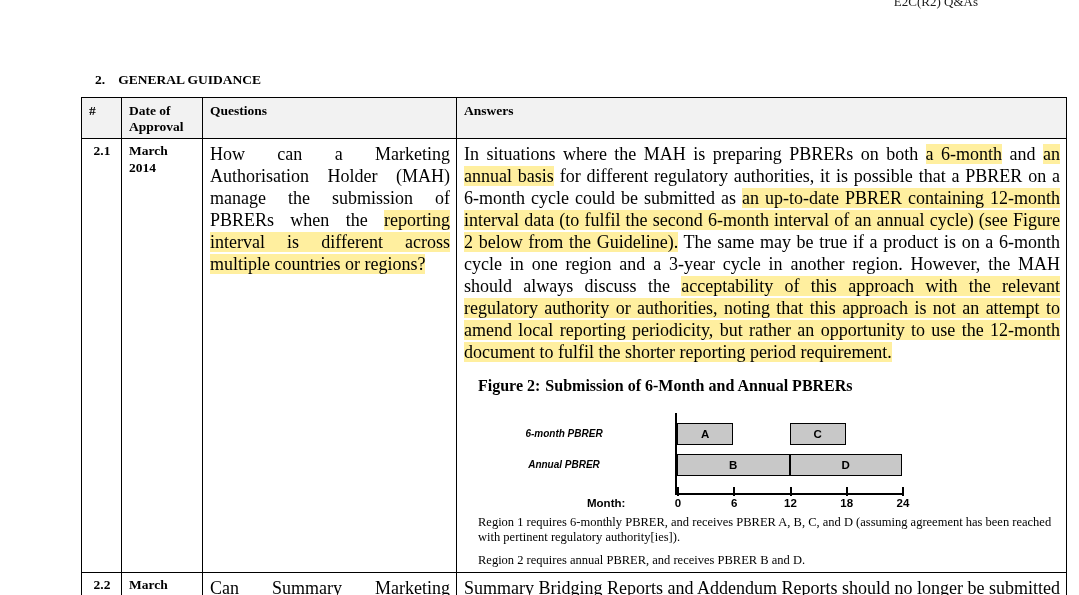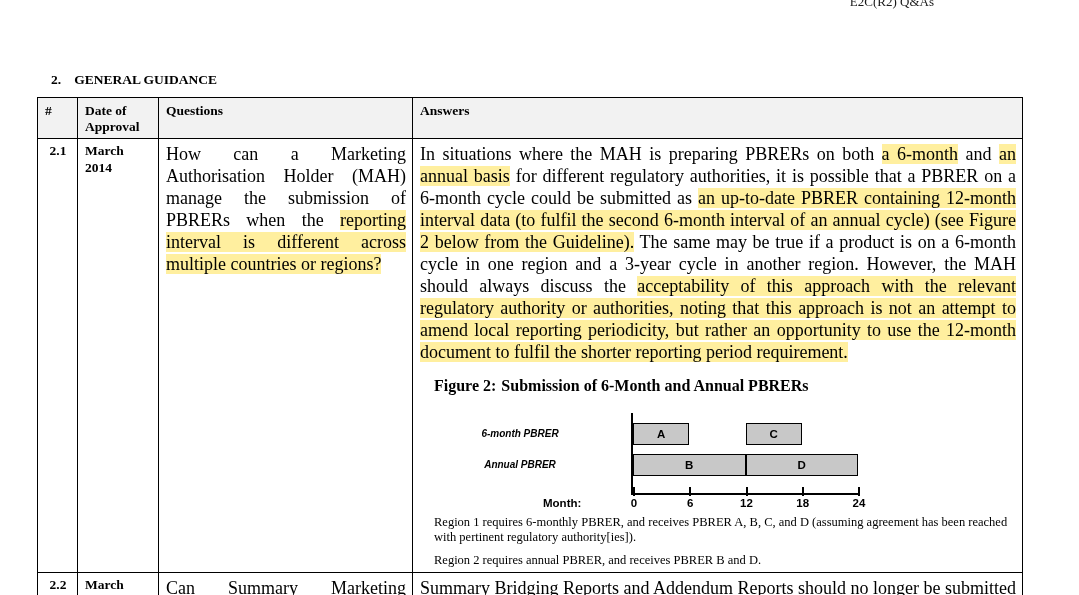--- a/index.html
+++ b/index.html
@@ -4,21 +4,21 @@
 <style>
   * { box-sizing: border-box; }
   html, body {
     margin: 0; padding: 0;
     width: 1079px; height: 595px;
     background: #ffffff;
     font-family: "Liberation Serif", "DejaVu Serif", serif;
     color: #000000;
     overflow: hidden;
   }
-  .page { position: relative; width: 991px; height: 595px; }
+  .page { position: relative; width: 991px; height: 595px; margin-left: 44px; }
 
   
   .running-head {
     position: absolute;
     top: -6px; right: 57px;
     font-family: "Liberation Serif", serif;
     font-size: 13px;
     color: #1a1a1a;
     white-space: nowrap;
   }

